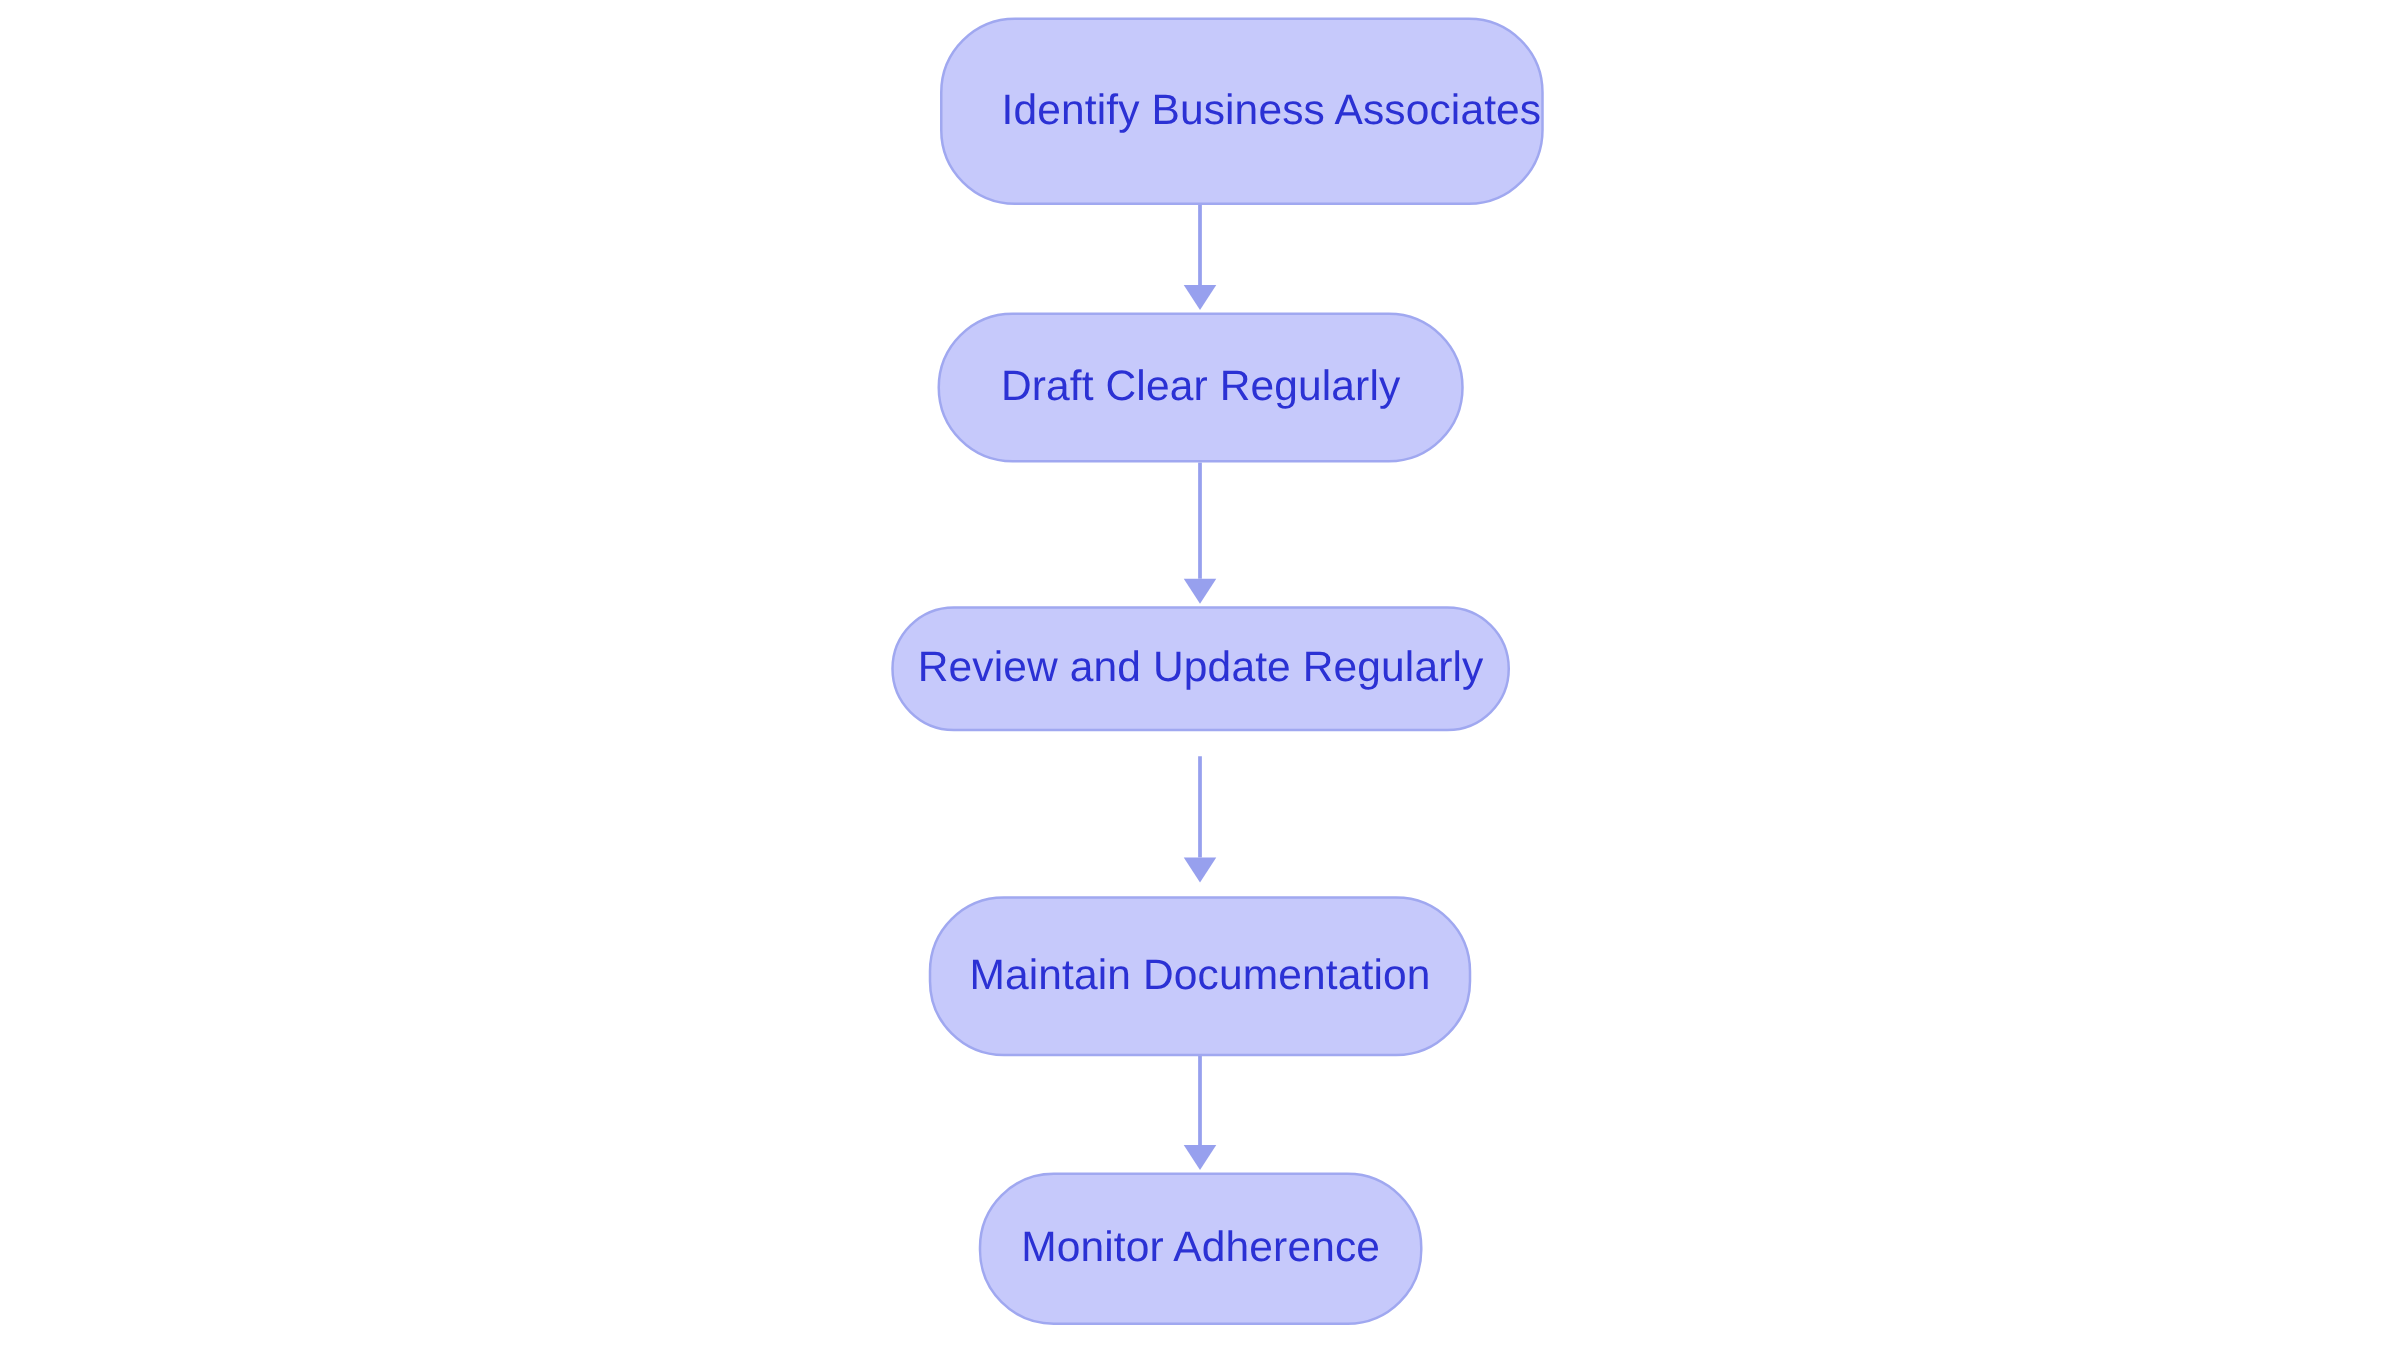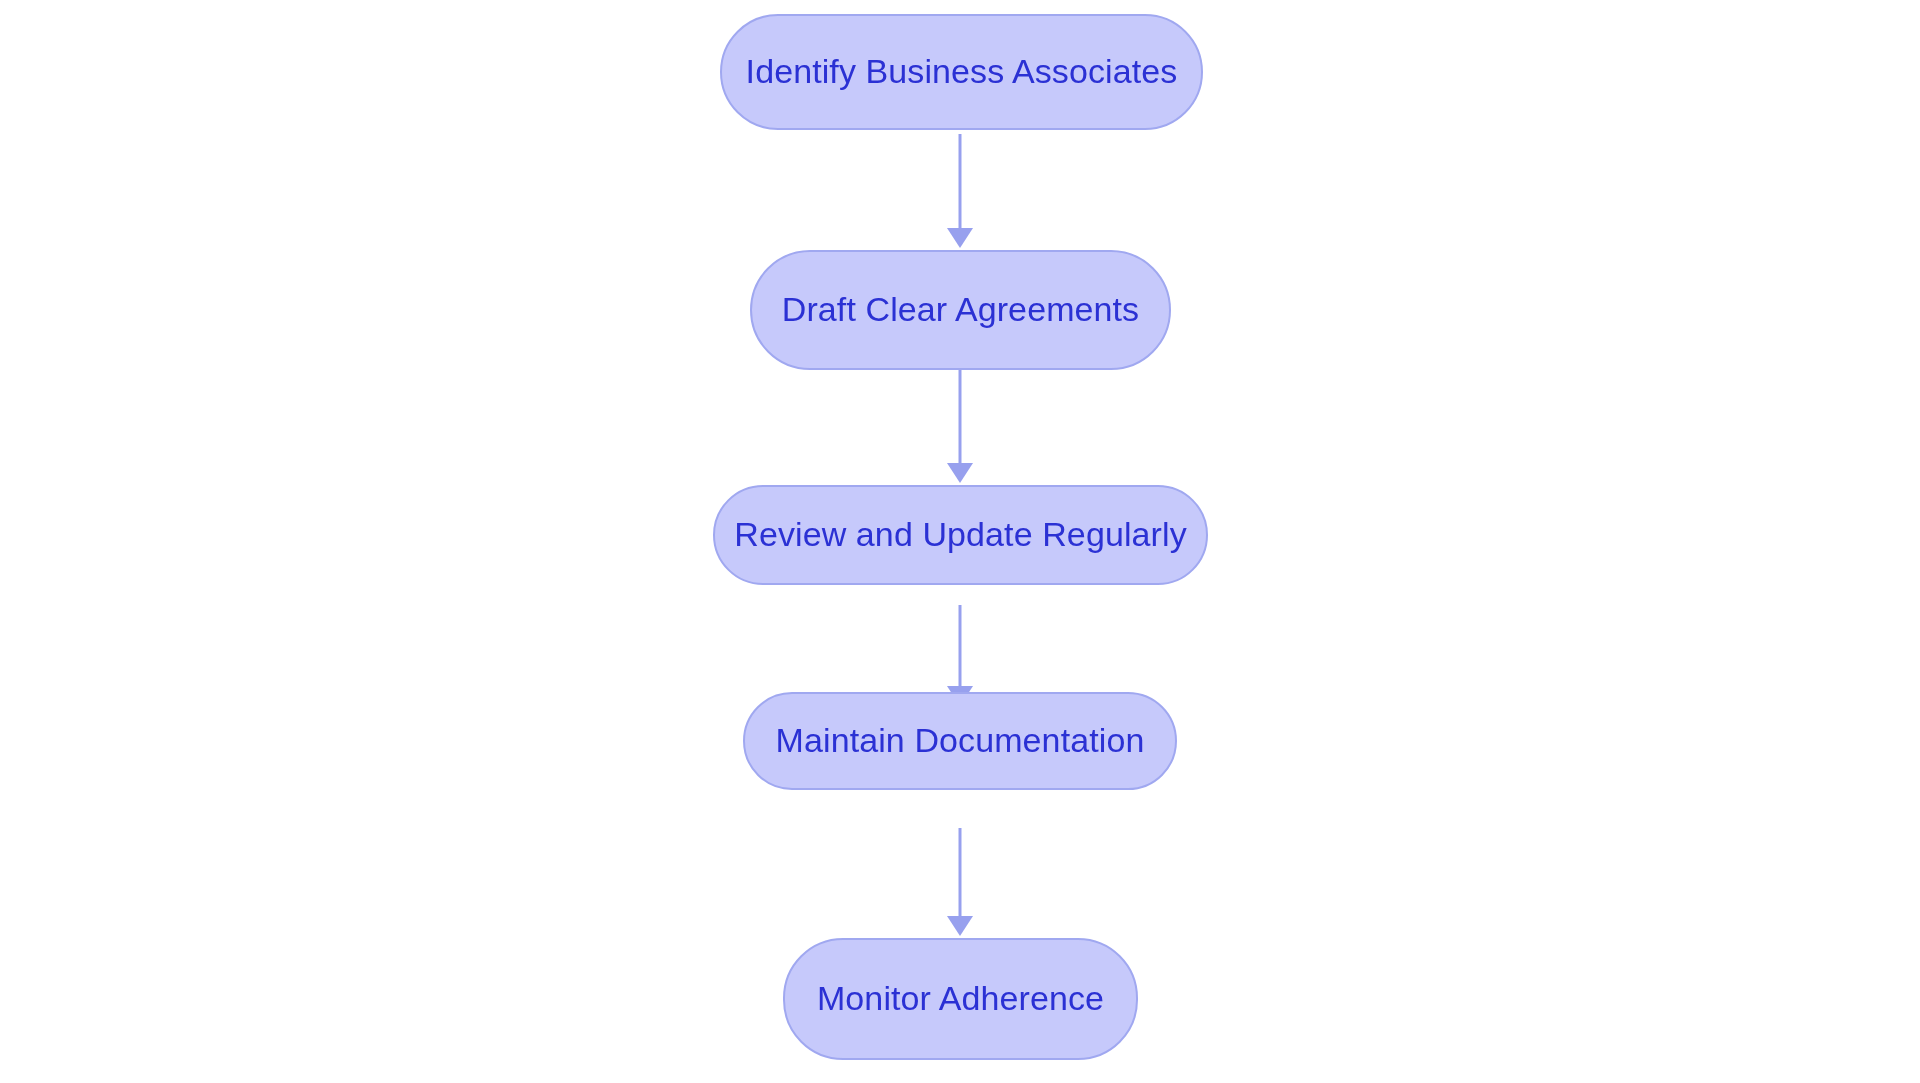--- a/index.html
+++ b/index.html
@@ -50,24 +50,24 @@
     line-height: 1.1;
     white-space: nowrap;
     user-select: none;
   }
   .flow-node .node-label {
     display: block;
     text-align: center;
     color: #2b31d4;
   }
   
-  #node-0 { left: 720px; top: 14px;  width: 483px; height: 116px; }
+  #node-0 { left: 752px; top: 14px;  width: 483px; height: 150px; justify-content: flex-end; }
   #node-1 { left: 750px; top: 250px; width: 421px; height: 120px; }
   #node-2 { left: 713px; top: 485px; width: 495px; height: 100px; }
-  #node-3 { left: 743px; top: 692px; width: 434px; height: 98px; }
+  #node-3 { left: 743px; top: 717px; width: 434px; height: 128px; }
   #node-4 { left: 783px; top: 938px; width: 355px; height: 122px; }
 </style>
 </head>
 <body>
 
 <div id="flow-root">
 
   <svg id="flow-svg" viewBox="0 0 1920 1083" xmlns="http://www.w3.org/2000/svg">
     <defs>
       <marker id="arrowhead" markerWidth="10" markerHeight="8" refX="1" refY="4" orient="auto" markerUnits="userSpaceOnUse">
@@ -96,21 +96,21 @@
     </g>
   </svg>
 
   <div class="node-layer">
 
     <div class="flow-node" id="node-0">
       <span class="node-label">Identify Business Associates</span>
     </div>
 
     <div class="flow-node" id="node-1">
-      <span class="node-label">Draft Clear Agreements</span>
+      <span class="node-label">Draft Clear Regularly</span>
     </div>
 
     <div class="flow-node" id="node-2">
       <span class="node-label">Review and Update Regularly</span>
     </div>
 
     <div class="flow-node" id="node-3">
       <span class="node-label">Maintain Documentation</span>
     </div>
 

